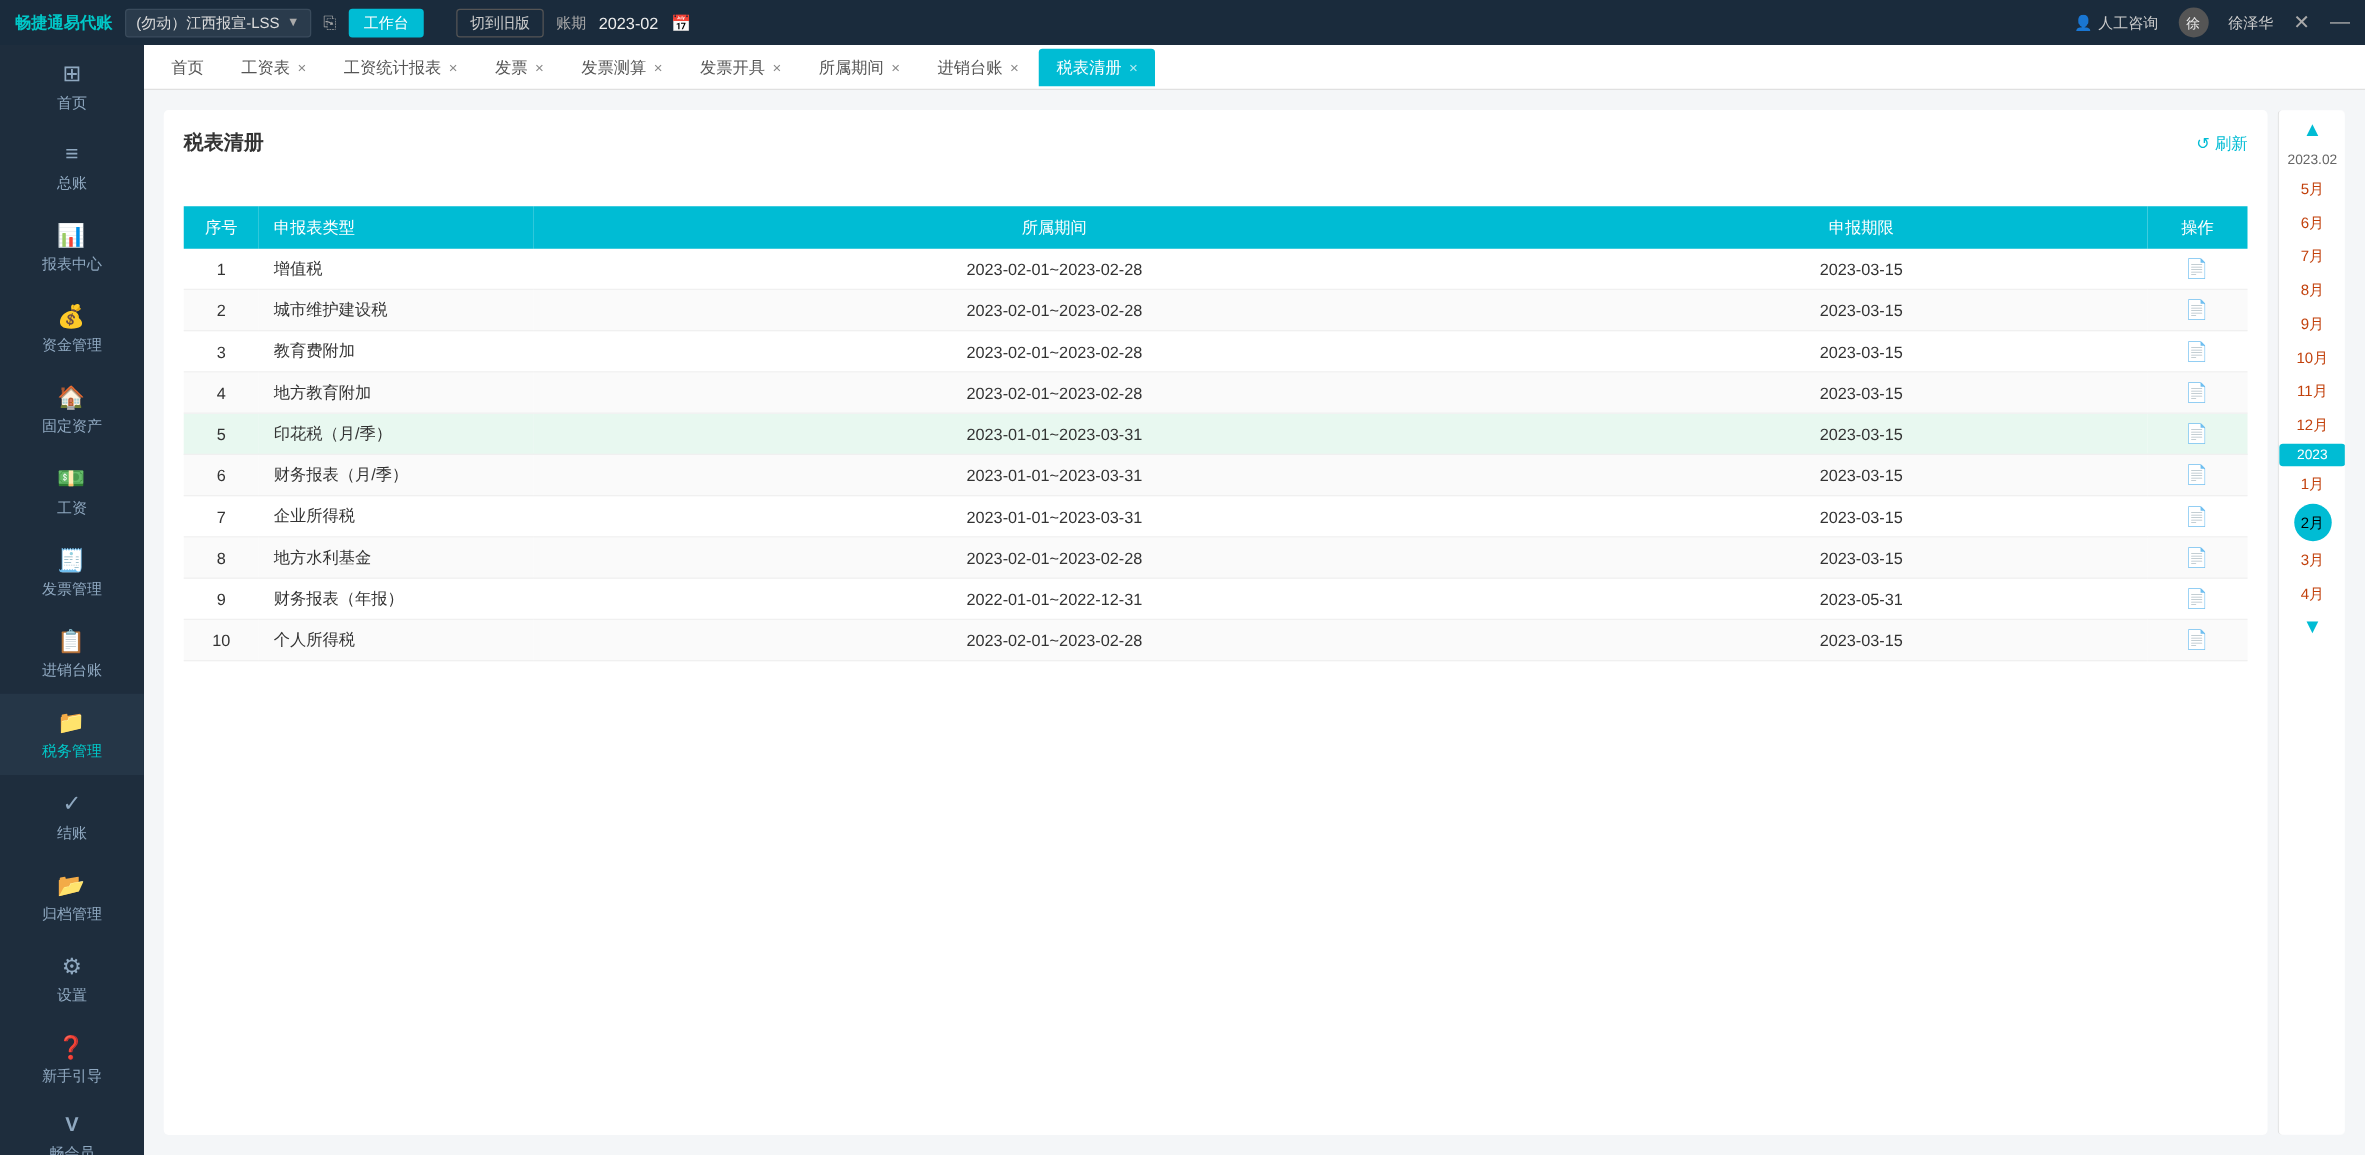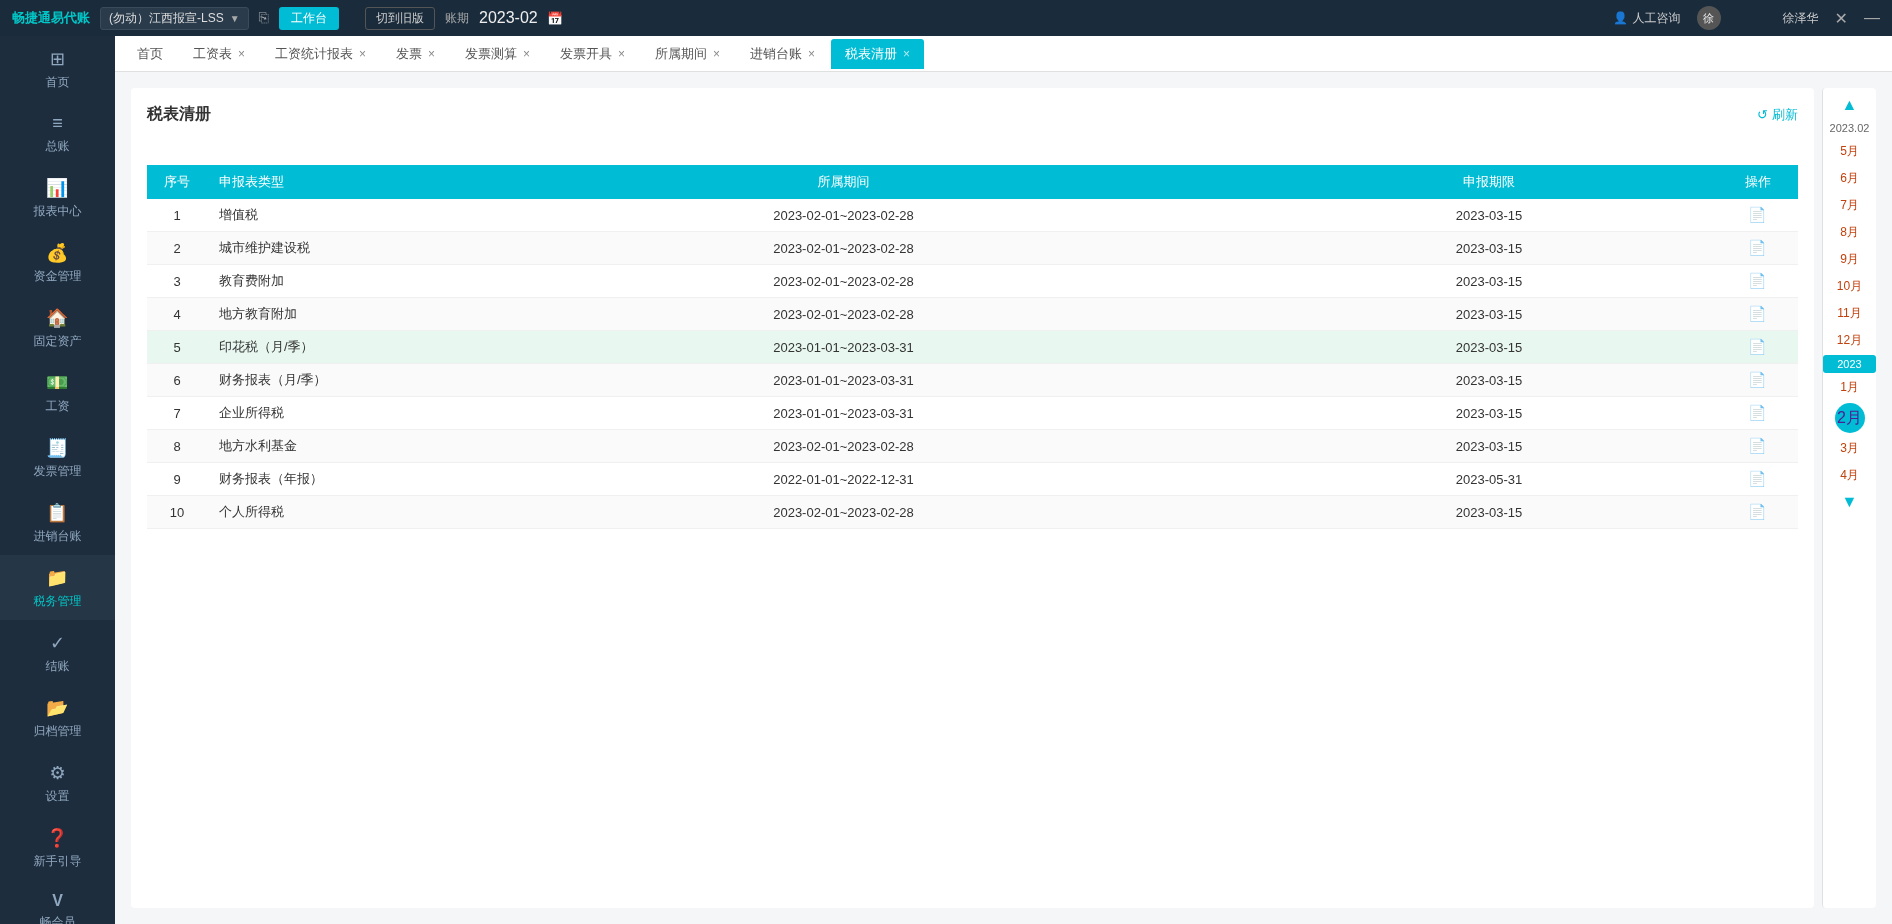--- a/index.html
+++ b/index.html
@@ -223,29 +223,29 @@
     .timeline-item.current-year {
       background: #00bcd4;
       color: white;
       border-radius: 3px;
       font-size: 11px;
       margin: 1px 4px;
       padding: 3px 2px;
     }
     .timeline-item.active {
       background: #00bcd4;
-      color: #4c1d95;
+      color: #000000;
       border-radius: 50%;
       width: 30px;
       height: 30px;
       display: flex;
       align-items: center;
       justify-content: center;
       margin: 2px auto;
-      font-size: 16px;
+      font-size: 12px;
     }
     .timeline-nav {
       color: #00bcd4;
       font-size: 16px;
       cursor: pointer;
       padding: 4px;
     }
 
     .company-selector {
       display: flex;
@@ -267,29 +267,29 @@
 <div class="top-bar">
   <span class="top-bar-logo">畅捷通易代账</span>
   <div class="company-selector">
     <span>(勿动）江西报宣-LSS</span>
     <span class="chevron-down">▼</span>
   </div>
   <span style="color:#aaa;cursor:pointer;">⎘</span>
   <button class="top-bar-btn">工作台</button>
   <button class="top-bar-outline-btn">切到旧版</button>
   <span style="color:#aaa;font-size:12px;">账期</span>
-  <span style="color:#eee;font-size:16px;">2023-02</span>
+  <span style="color:#eee;font-size:13px;">2023-02</span>
   <span style="color:#aaa;cursor:pointer;">📅</span>
   <div class="top-bar-actions">
     <span style="cursor:pointer;display:flex;align-items:center;gap:4px;">
       <span>👤</span>
       <span>人工咨询</span>
     </span>
     <span style="width:24px;height:24px;border-radius:50%;background:#555;display:inline-flex;align-items:center;justify-content:center;color:#eee;font-size:11px;">徐</span>
-    <span style="cursor:pointer;margin-left:46px;">徐泽华</span>
+    <span style="cursor:pointer;">徐泽华</span>
     <span style="cursor:pointer;color:#aaa;font-size:16px;">✕</span>
     <span style="cursor:pointer;color:#aaa;font-size:16px;">—</span>
   </div>
 </div>
 
 <div class="main-layout">
 
   <div class="sidebar">
     <div class="sidebar-item">
       <span class="sidebar-icon">⊞</span>

